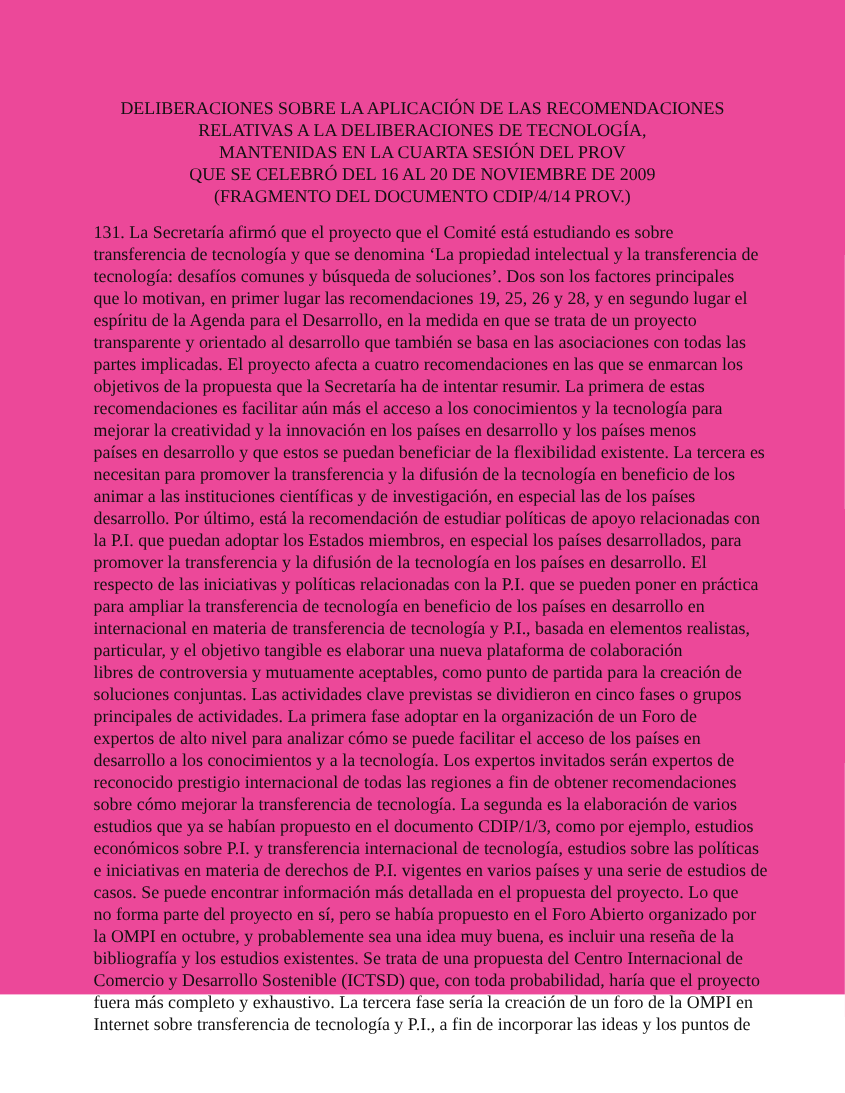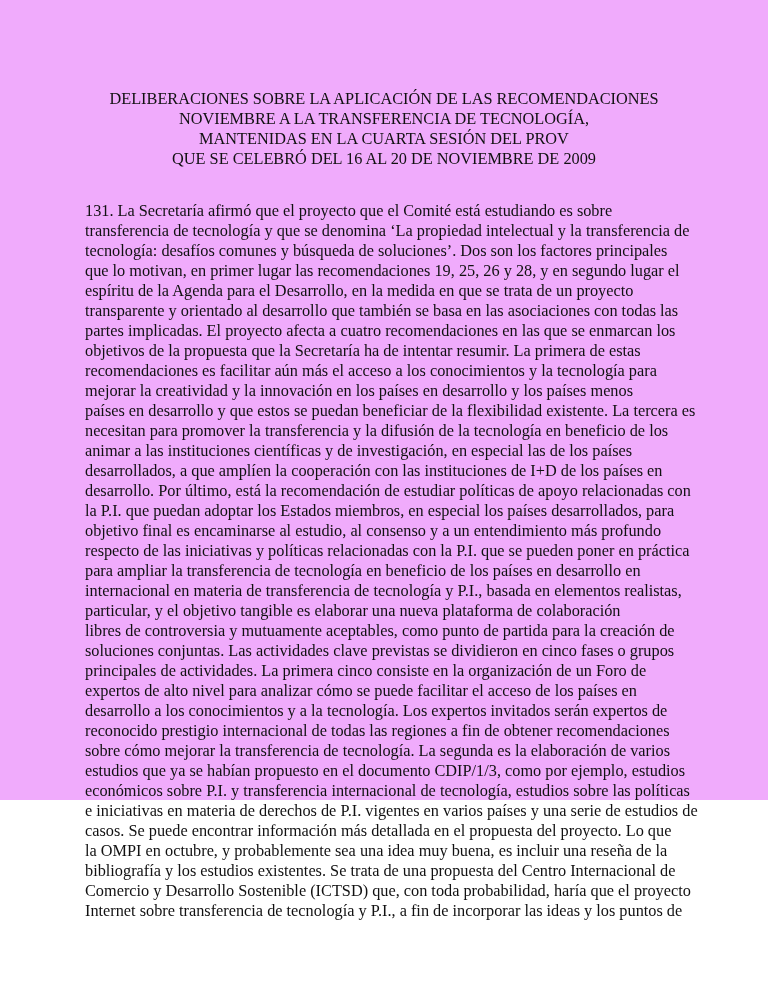--- a/index.html
+++ b/index.html
@@ -12,22 +12,22 @@
       height: 994px;
       overflow: hidden;
       position: relative;
       font-family: "Liberation Serif", "DejaVu Serif", serif;
       color: #111111;
     }
     .page {
       position: absolute;
       left: 0; top: 0;
       width: 768px;
-      height: 800px;
-      background: #f0abfc;
+      height: 904px;
+      background: #ec4899;
       font-family: Liberation Serif, serif;
     }
     .title-block {
       position: absolute;
       left: 0;
       top: 89px;
       width: 768px;
       text-align: center;
       font-size: 16.3px;
       line-height: 19.9px;
@@ -49,58 +49,60 @@
       white-space: nowrap;
     }
   </style>
 </head>
 <body>
 
 <div class="page">
 
   <div class="title-block">
     <span class="title-line">DELIBERACIONES SOBRE LA APLICACIÓN DE LAS RECOMENDACIONES</span>
-    <span class="title-line">NOVIEMBRE A LA TRANSFERENCIA DE TECNOLOGÍA,</span>
+    <span class="title-line">RELATIVAS A LA DELIBERACIONES DE TECNOLOGÍA,</span>
     <span class="title-line">MANTENIDAS EN LA CUARTA SESIÓN DEL PROV</span>
     <span class="title-line">QUE SE CELEBRÓ DEL 16 AL 20 DE NOVIEMBRE DE 2009</span>
+    <span class="title-line">(FRAGMENTO DEL DOCUMENTO CDIP/4/14 PROV.)</span>
   </div>
 
   <div class="body-block">
     <span class="body-line">131.  La Secretaría afirmó que el proyecto que el Comité está estudiando es sobre</span>
     <span class="body-line">transferencia de tecnología y que se denomina ‘La propiedad intelectual y la transferencia de</span>
     <span class="body-line">tecnología:  desafíos comunes y búsqueda de soluciones’.  Dos son los factores principales</span>
     <span class="body-line">que lo motivan, en primer lugar las recomendaciones 19, 25, 26 y 28, y en segundo lugar el</span>
     <span class="body-line">espíritu de la Agenda para el Desarrollo, en la medida en que se trata de un proyecto</span>
     <span class="body-line">transparente y orientado al desarrollo que también se basa en las asociaciones con todas las</span>
     <span class="body-line">partes implicadas.  El proyecto afecta a cuatro recomendaciones en las que se enmarcan los</span>
     <span class="body-line">objetivos de la propuesta que la Secretaría ha de intentar resumir.  La primera de estas</span>
     <span class="body-line">recomendaciones es facilitar aún más el acceso a los conocimientos y la tecnología para</span>
     <span class="body-line">mejorar la creatividad y la innovación en los países en desarrollo y los países menos</span>
     <span class="body-line">países en desarrollo y que estos se puedan beneficiar de la flexibilidad existente.  La tercera es</span>
     <span class="body-line">necesitan para promover la transferencia y la difusión de la tecnología en beneficio de los</span>
     <span class="body-line">animar a las instituciones científicas y de investigación, en especial las de los países</span>
-    <span class="body-line">desarrollados, a que amplíen la cooperación con las instituciones de I+D de los países en</span>
     <span class="body-line">desarrollo.  Por último, está la recomendación de estudiar políticas de apoyo relacionadas con</span>
     <span class="body-line">la P.I. que puedan adoptar los Estados miembros, en especial los países desarrollados, para</span>
-    <span class="body-line">objetivo final es encaminarse al estudio, al consenso y a un entendimiento más profundo</span>
+    <span class="body-line">promover la transferencia y la difusión de la tecnología en los países en desarrollo.  El</span>
     <span class="body-line">respecto de las iniciativas y políticas relacionadas con la P.I. que se pueden poner en práctica</span>
     <span class="body-line">para ampliar la transferencia de tecnología en beneficio de los países en desarrollo en</span>
     <span class="body-line">internacional en materia de transferencia de tecnología y P.I., basada en elementos realistas,</span>
     <span class="body-line">particular, y el objetivo tangible es elaborar una nueva plataforma de colaboración</span>
     <span class="body-line">libres de controversia y mutuamente aceptables, como punto de partida para la creación de</span>
     <span class="body-line">soluciones conjuntas.  Las actividades clave previstas se dividieron en cinco fases o grupos</span>
-    <span class="body-line">principales de actividades.  La primera cinco consiste en  la organización de un Foro de</span>
+    <span class="body-line">principales de actividades.  La primera fase adoptar en  la organización de un Foro de</span>
     <span class="body-line">expertos de alto nivel para analizar cómo se puede facilitar el acceso de los países en</span>
     <span class="body-line">desarrollo a los conocimientos y a la tecnología.  Los expertos invitados serán expertos de</span>
     <span class="body-line">reconocido prestigio internacional de todas las regiones a fin de obtener recomendaciones</span>
     <span class="body-line">sobre cómo mejorar la transferencia de tecnología.  La segunda es la elaboración de varios</span>
     <span class="body-line">estudios que ya se habían propuesto en el documento CDIP/1/3, como por ejemplo, estudios</span>
     <span class="body-line">económicos sobre P.I. y transferencia internacional de tecnología, estudios sobre las políticas</span>
     <span class="body-line">e iniciativas en materia de derechos de P.I. vigentes en varios países y una serie de estudios de</span>
     <span class="body-line">casos.  Se puede encontrar información más detallada en el propuesta del proyecto.  Lo que</span>
+    <span class="body-line">no forma parte del proyecto en sí, pero se había propuesto en el Foro Abierto organizado por</span>
     <span class="body-line">la OMPI en octubre, y probablemente sea una idea muy buena, es incluir una reseña de la</span>
     <span class="body-line">bibliografía y los estudios existentes.  Se trata de una propuesta del Centro Internacional de</span>
     <span class="body-line">Comercio y Desarrollo Sostenible (ICTSD) que, con toda probabilidad, haría que el proyecto</span>
+    <span class="body-line">fuera más completo y exhaustivo.  La tercera fase sería la creación de un foro de la OMPI en</span>
     <span class="body-line">Internet sobre transferencia de tecnología y P.I., a fin de incorporar las ideas y los puntos de</span>
 
   </div>
 
 </div>
 
 </body></html>

